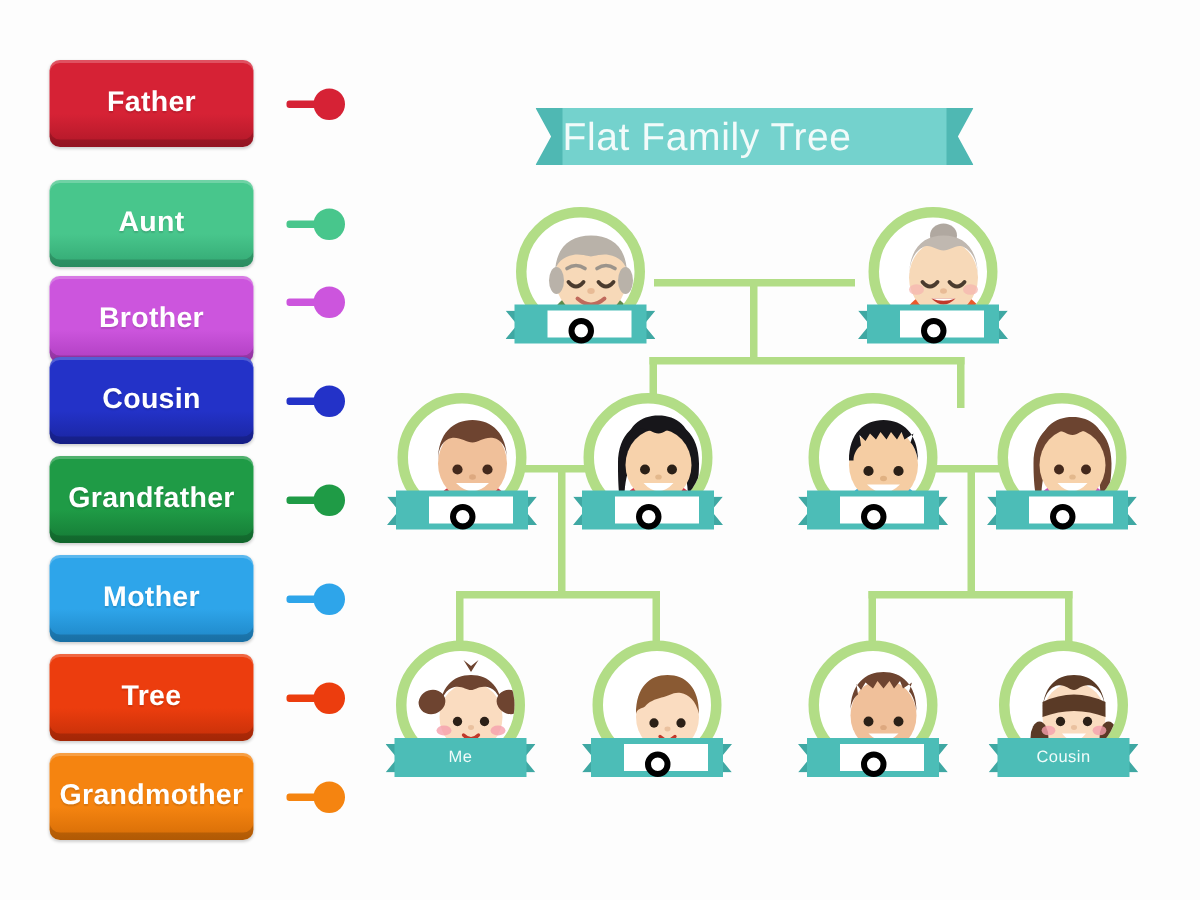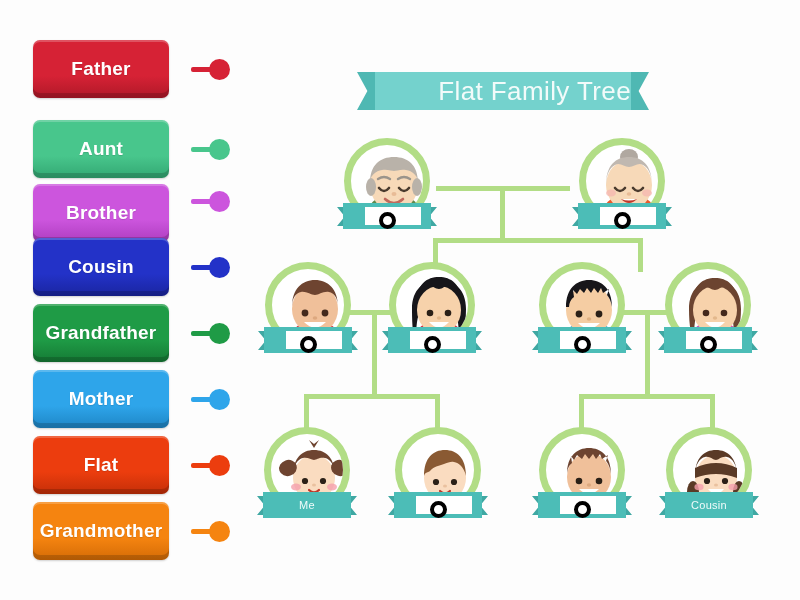--- a/index.html
+++ b/index.html
@@ -36,21 +36,21 @@
     width: 21px; height: 21px; border-radius: 50%;
   }
 
   
   #title-ribbon {
     position: absolute; left: 357px; top: 72px; width: 292px; height: 38px;
   }
   #title-ribbon .band {
     position: absolute; left: 18px; top: 0; width: 256px; height: 38px;
     background: #74d2cd;
-    display: flex; align-items: center; justify-content: flex-end;
+    display: flex; align-items: center; justify-content: flex-start;
   }
   #title-ribbon .tail {
     position: absolute; top: 0; width: 20px; height: 38px; background: #4fb8b3;
   }
   #title-ribbon .tail.left  { left: 0;   clip-path: polygon(0 0, 100% 0, 100% 100%, 0 100%, 52% 50%); }
   #title-ribbon .tail.right { left: 272px; clip-path: polygon(0 0, 100% 0, 48% 50%, 100% 100%, 0 100%); }
   #title-text { font-size: 26px; color: #f2fbfa; font-weight: normal; letter-spacing: .4px; }
 
   
   .conn { position: absolute; background: #b2dd86; }
@@ -137,21 +137,21 @@
     <div class="label-row" style="top:370px">
       <div class="label-chip" id="chip5" style="background: linear-gradient(rgb(46, 165, 234) 0%, rgb(46, 165, 234) 62%, rgb(30, 134, 198) 100%); align-items: center;">
         <span>Mother</span>
       </div>
       <div class="label-stem" id="stem5" style="background: rgb(46, 165, 234);"></div>
       <div class="label-knob" id="knob5" style="background: rgb(46, 165, 234);"></div>
     </div>
 
     <div class="label-row" style="top:436px">
       <div class="label-chip" id="chip6" style="background: linear-gradient(rgb(236, 61, 14) 0%, rgb(236, 61, 14) 62%, rgb(196, 47, 8) 100%);">
-        <span>Flat</span>
+        <span>Tree</span>
       </div>
       <div class="label-stem" id="stem6" style="background: rgb(236, 61, 14);"></div>
       <div class="label-knob" id="knob6" style="background: rgb(236, 61, 14);"></div>
     </div>
 
     <div class="label-row" style="top:502px">
       <div class="label-chip" id="chip7" style="background: linear-gradient(rgb(245, 132, 16) 0%, rgb(245, 132, 16) 62%, rgb(213, 108, 6) 100%);">
         <span>Grandmother</span>
       </div>
       <div class="label-stem" id="stem7" style="background: rgb(245, 132, 16);"></div>

